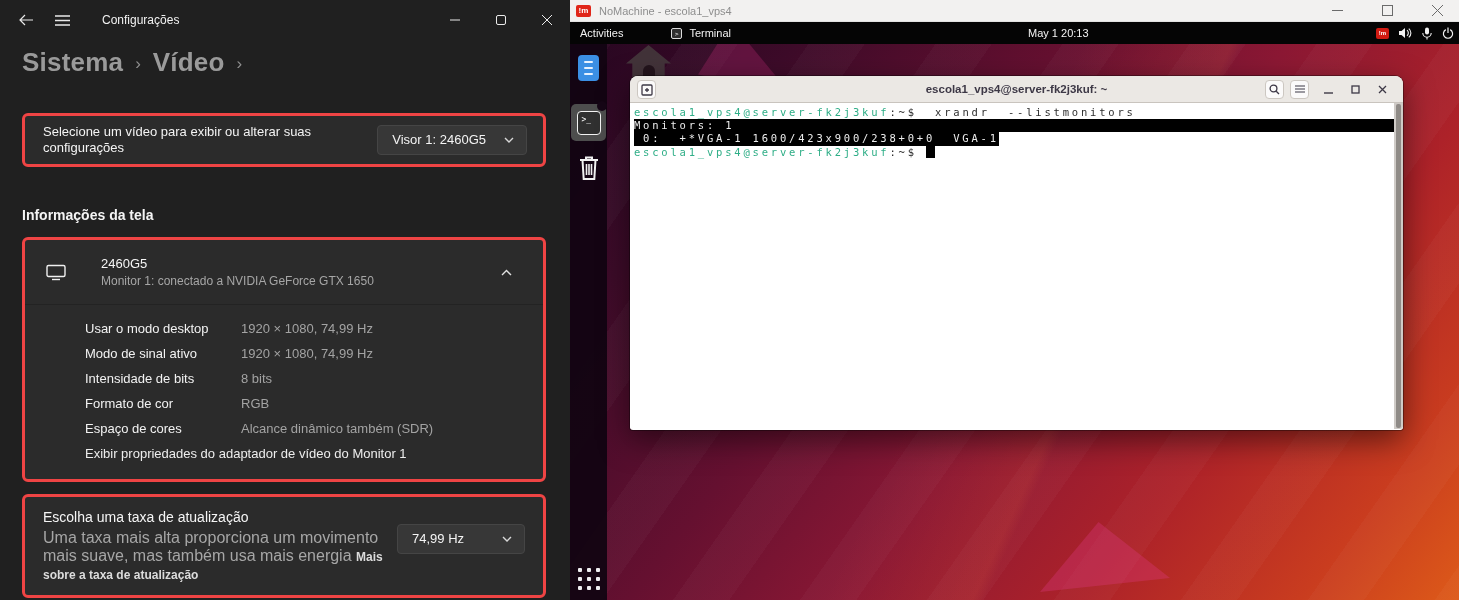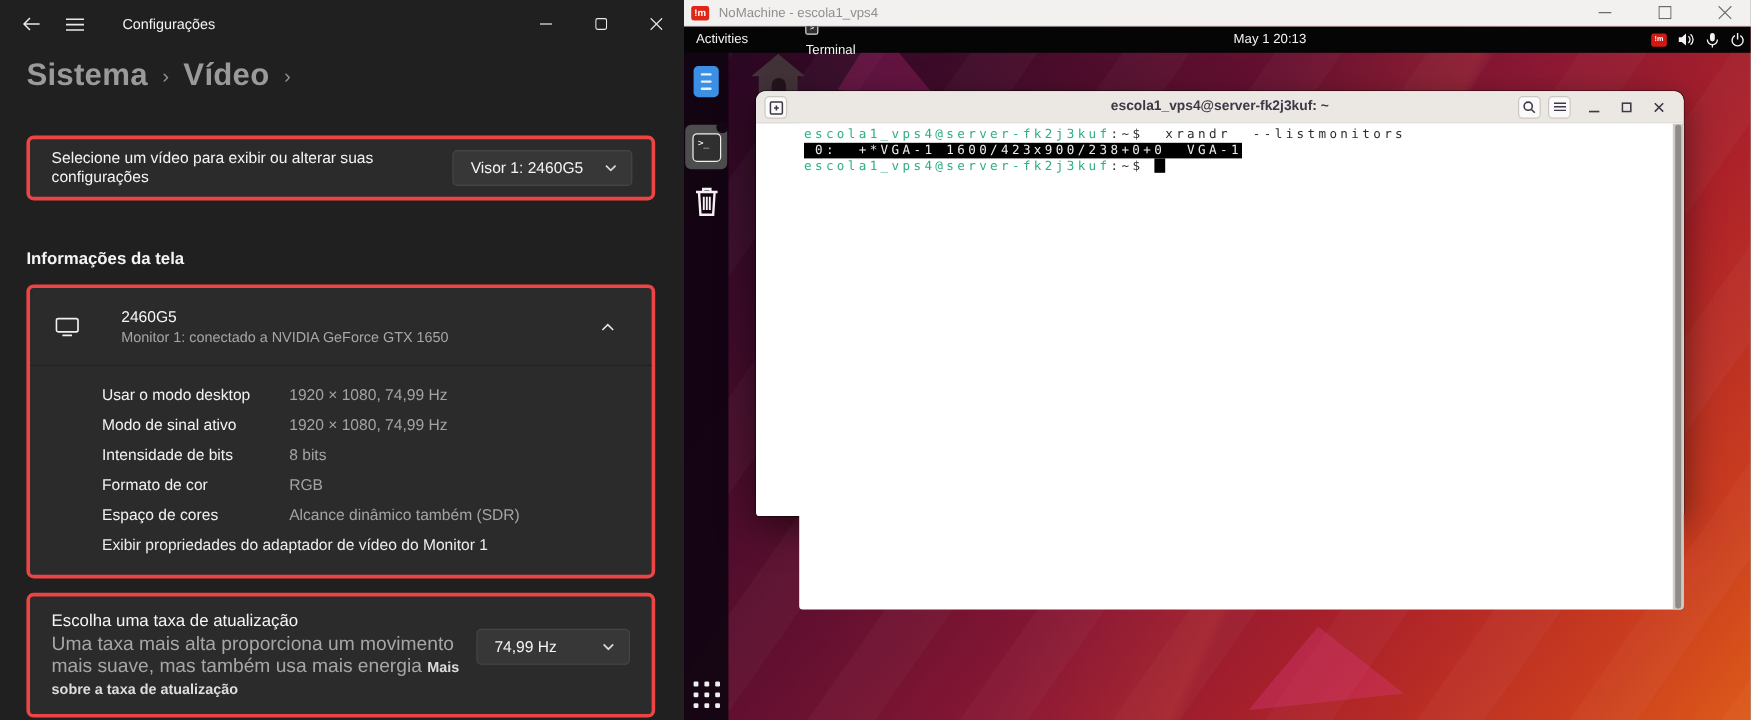--- a/index.html
+++ b/index.html
@@ -82,21 +82,21 @@
       linear-gradient(128deg, #250620 0%, #3d0b29 18%, #651030 38%, #8c1834 55%, #ad2229 72%, #c93c1f 88%, #dd5a19 100%);
   }
   .shape-a { position:absolute; left:128px; top:0px; width:95px; height:75px;
              background:rgba(205,45,125,0.28); clip-path:polygon(35% 0, 100% 100%, 0 70%); }
   .shape-b { position:absolute; left:470px; bottom:8px; width:130px; height:70px;
              background:rgba(225,60,140,0.30); clip-path:polygon(0 100%, 45% 0, 100% 80%); }
 
   .gnome-topbar { position:absolute; left:0; top:0; right:0; height:22px; background:#050505;
                   display:flex; align-items:center; color:#f2f2f2; font-size:11px; }
   .activities { background:none; border:none; color:#f2f2f2; font-size:11px; padding:0 10px; height:22px; cursor:pointer; }
-  .app-chip { display:flex; align-items:flex-start; gap:7px; margin-left:38px; cursor:pointer;flex-direction:column; }
+  .app-chip { display:flex; align-items:center; gap:7px; margin-left:38px; cursor:pointer; }
   .chip-icon { width:11px; height:11px; background:#2f2f2f; border:1px solid #dcdcdc; border-radius:2px;
                color:#fff; font-size:6px; line-height:9px; text-align:center;
                font-family:"DejaVu Sans Mono", monospace; }
   .clock { position:absolute; left:458px; top:0; height:22px; display:flex; align-items:center;
            font-size:11px; color:#f5f5f5; cursor:default; }
   .tray { position:absolute; right:5px; top:0; height:22px; display:flex; align-items:center; gap:9px; }
   .nm-tray { width:13px; height:11px; background:#d11a12; border-radius:2px; color:#fff;
              font-size:6px; font-weight:700; line-height:11px; text-align:center; cursor:pointer; }
   .tray-ico { display:flex; align-items:center; cursor:pointer; }
 
@@ -137,23 +137,23 @@
                 border:1px solid #ccc7c1; border-radius:4px; display:flex; align-items:center; justify-content:center;
                 cursor:pointer; }
   .term-title { position:absolute; left:0; right:0; text-align:center; font-size:11.5px; font-weight:700;
                 color:#3d3846; }
   .term-tb-right { margin-left:auto; display:flex; align-items:center; gap:6px; padding-right:13px; z-index:2; }
   .tb-sq { width:19px; height:19px; background:#fbfafa; border:1px solid #ccc7c1; border-radius:4px;
            display:flex; align-items:center; justify-content:center; cursor:pointer; }
   .tb-plain { width:16px; height:16px; background:none; border:none; display:flex; align-items:center;
               justify-content:center; margin-left:5px; cursor:pointer; }
 
-  .term-body { position:relative; height:405px; background:#ffffff; border-radius:0 0 3px 3px;
+  .term-body { position:relative; height:326px; background:#ffffff; border-radius:0 0 3px 3px;
                overflow:hidden; font-family:"DejaVu Sans Mono", monospace; font-size:10.5px;
-               letter-spacing:2.8px; line-height:13.2px; color:#2e2e2e;margin-left:36px; }
+               letter-spacing:2.8px; line-height:13.2px; color:#2e2e2e; }
   .tlines { padding:3px 0 0 4px; }
   .tline { white-space:pre; height:13.2px; }
   .t-prompt { color:#2fae87; }
   .t-dim { color:#2e2e2e; }
   .band-full { background:#000; color:#ededed; display:block; width:calc(100% - 4px); }
   .band { background:#000; color:#ededed; display:inline-block; }
   .cursor { display:inline-block; width:9px; height:12px; background:#000; margin-left:9px;
             vertical-align:-2px; }
   .term-scroll { position:absolute; right:0; top:0; bottom:0; width:9px; background:#cfcbc7; }
   .term-scroll i { position:absolute; left:2px; right:2px; top:1px; bottom:1px; background:#8f8b87;
@@ -412,20 +412,21 @@
             <button class="tb-plain">
               <svg width="9" height="9" viewBox="0 0 9 9">
                   <path d="M1 1l7 7M8 1L1 8" stroke="#3d3846" stroke-width="1.3"></path>
                 </svg>
             </button>
           </span>
         </div>
         <div class="term-body">
           <div class="tlines">
             <div class="tline"><span class="t-prompt">escola1_vps4@server-fk2j3kuf</span><span class="t-dim">:~$</span><span class="t-dim">  xrandr  --listmonitors</span></div>
+            <div class="tline band-full">Monitors: 1</div>
             <div class="tline"><span class="band"> 0:  +*VGA-1 1600/423x900/238+0+0  VGA-1</span></div>
             <div class="tline"><span class="t-prompt">escola1_vps4@server-fk2j3kuf</span><span class="t-dim">:~$</span><span class="cursor"></span></div>
           </div>
           <span class="term-scroll">
               <i></i>
             </span>
         </div>
       </div>
     </div>
   </section>

